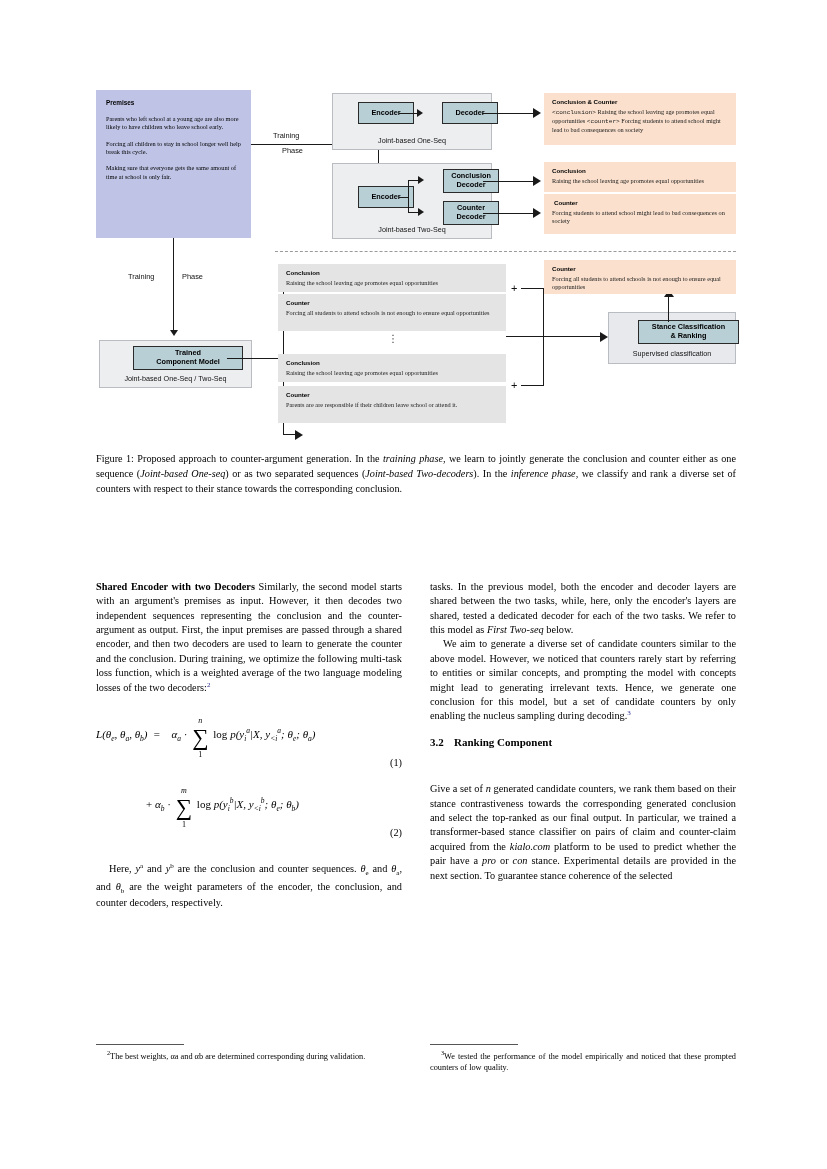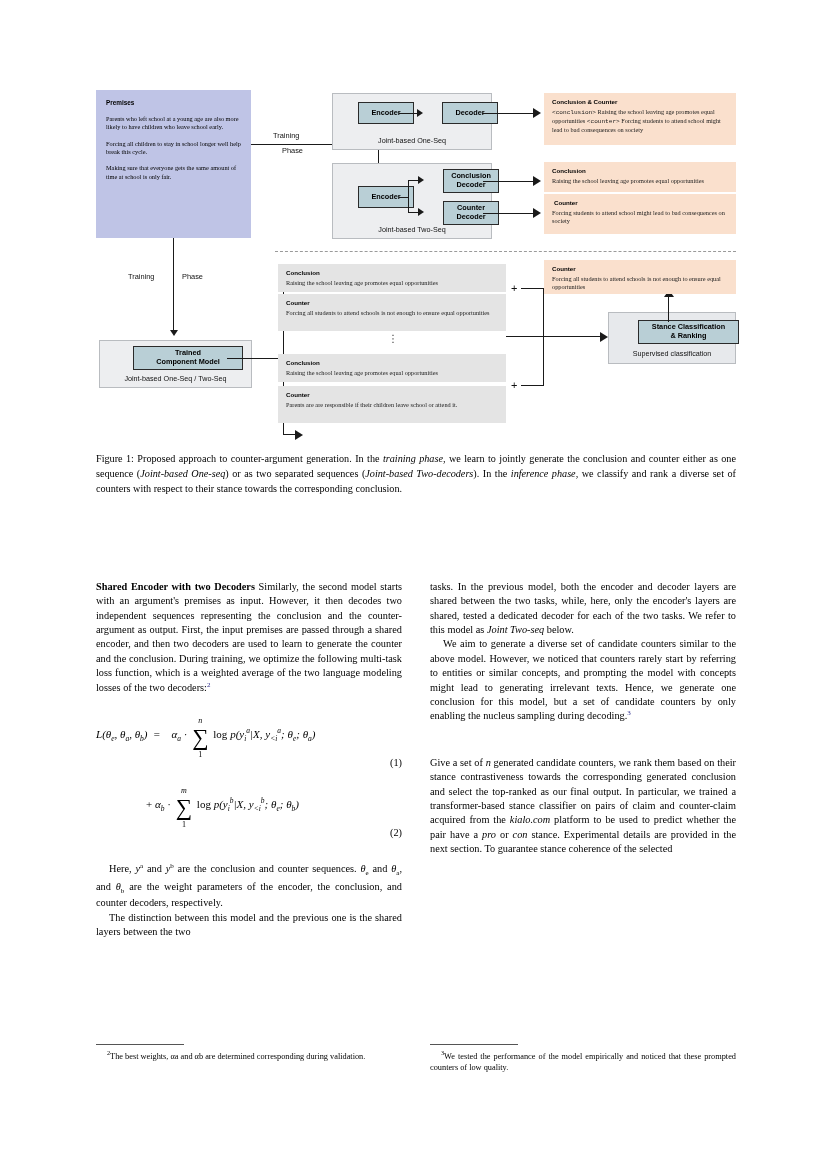--- a/index.html
+++ b/index.html
@@ -262,27 +262,27 @@
 
       <div class="eqline" style="left:50px;top:88px;">
         <span class="rm">+</span> <span>α</span><span class="dn">b</span> <span class="rm">·</span>
         <span class="sum">∑<span class="lim-top">m</span><span class="lim-bot">1</span></span>
         <span class="rm">log</span> <span>p</span>(<span>y</span><span class="dn">i</span><span class="up">b</span>|<span>X</span>, <span>y</span><span class="dn">&lt;i</span><span class="up">b</span>; <span>θ</span><span class="dn">e</span>; <span>θ</span><span class="dn">b</span>)
       </div>
       <div class="eqnum" style="right:0px;top:118px;">(2)</div>
     </div>
 
     <p>Here, <i>y</i><sup style="color:#000;">a</sup> and <i>y</i><sup style="color:#000;">b</sup> are the conclusion and counter sequences. <i>θ</i><sub style="font-size:7px;">e</sub> and <i>θ</i><sub style="font-size:7px;">a</sub>, and <i>θ</i><sub style="font-size:7px;">b</sub> are the weight parameters of the encoder, the conclusion, and counter decoders, respectively.</p>
-    <p>The distinction between this model and the previous one is the shared layers between the two</p>
   </div>
 
   <div class="col col-right">
-    <p class="noindent"><span>tasks. In the previous model, both the encoder and decoder layers are shared between the two tasks, while, here, only the encoder's layers are shared, tested a dedicated decoder for each of the two tasks.  We refer to this model as </span><i>Joint Two-seq</i><span> below.</span></p>
+    <p class="noindent"><span>tasks. In the previous model, both the encoder and decoder layers are shared between the two tasks, while, here, only the encoder's layers are shared, tested a dedicated decoder for each of the two tasks.  We refer to this model as </span><i>First Two-seq</i><span> below.</span></p>
     <p><span>We aim to generate a diverse set of candidate counters similar to the above model. However, we noticed that counters rarely start by referring to entities or similar concepts, and prompting the model with concepts might lead to generating irrelevant texts. Hence, we generate one conclusion for this model, but a set of candidate counters by only enabling the nucleus sampling during decoding.</span><sup>3</sup></p>
 
+    <h3 class="sechead"><span class="num">3.2</span><span>Ranking Component</span></h3>
 
     <p class="noindent"><span>Give a set of </span><i>n</i><span> generated candidate counters, we rank them based on their stance contrastiveness towards the corresponding generated conclusion and select the top-ranked as our final output.  In particular, we trained a transformer-based stance classifier on pairs of claim and counter-claim acquired from the </span><i>kialo.com</i><span> platform to be used to predict whether the pair have a </span><i>pro</i><span> or </span><i>con</i><span> stance. Experimental details are provided in the next section. To guarantee stance coherence of the selected</span></p>
   </div>
 
   <div class="fn fn-left">
     <div class="fn-rule"></div>
     <p><sup>2</sup><span>The best weights, αa and αb are determined corresponding during validation.</span></p>
   </div>
   <div class="fn fn-right">
     <div class="fn-rule"></div>

